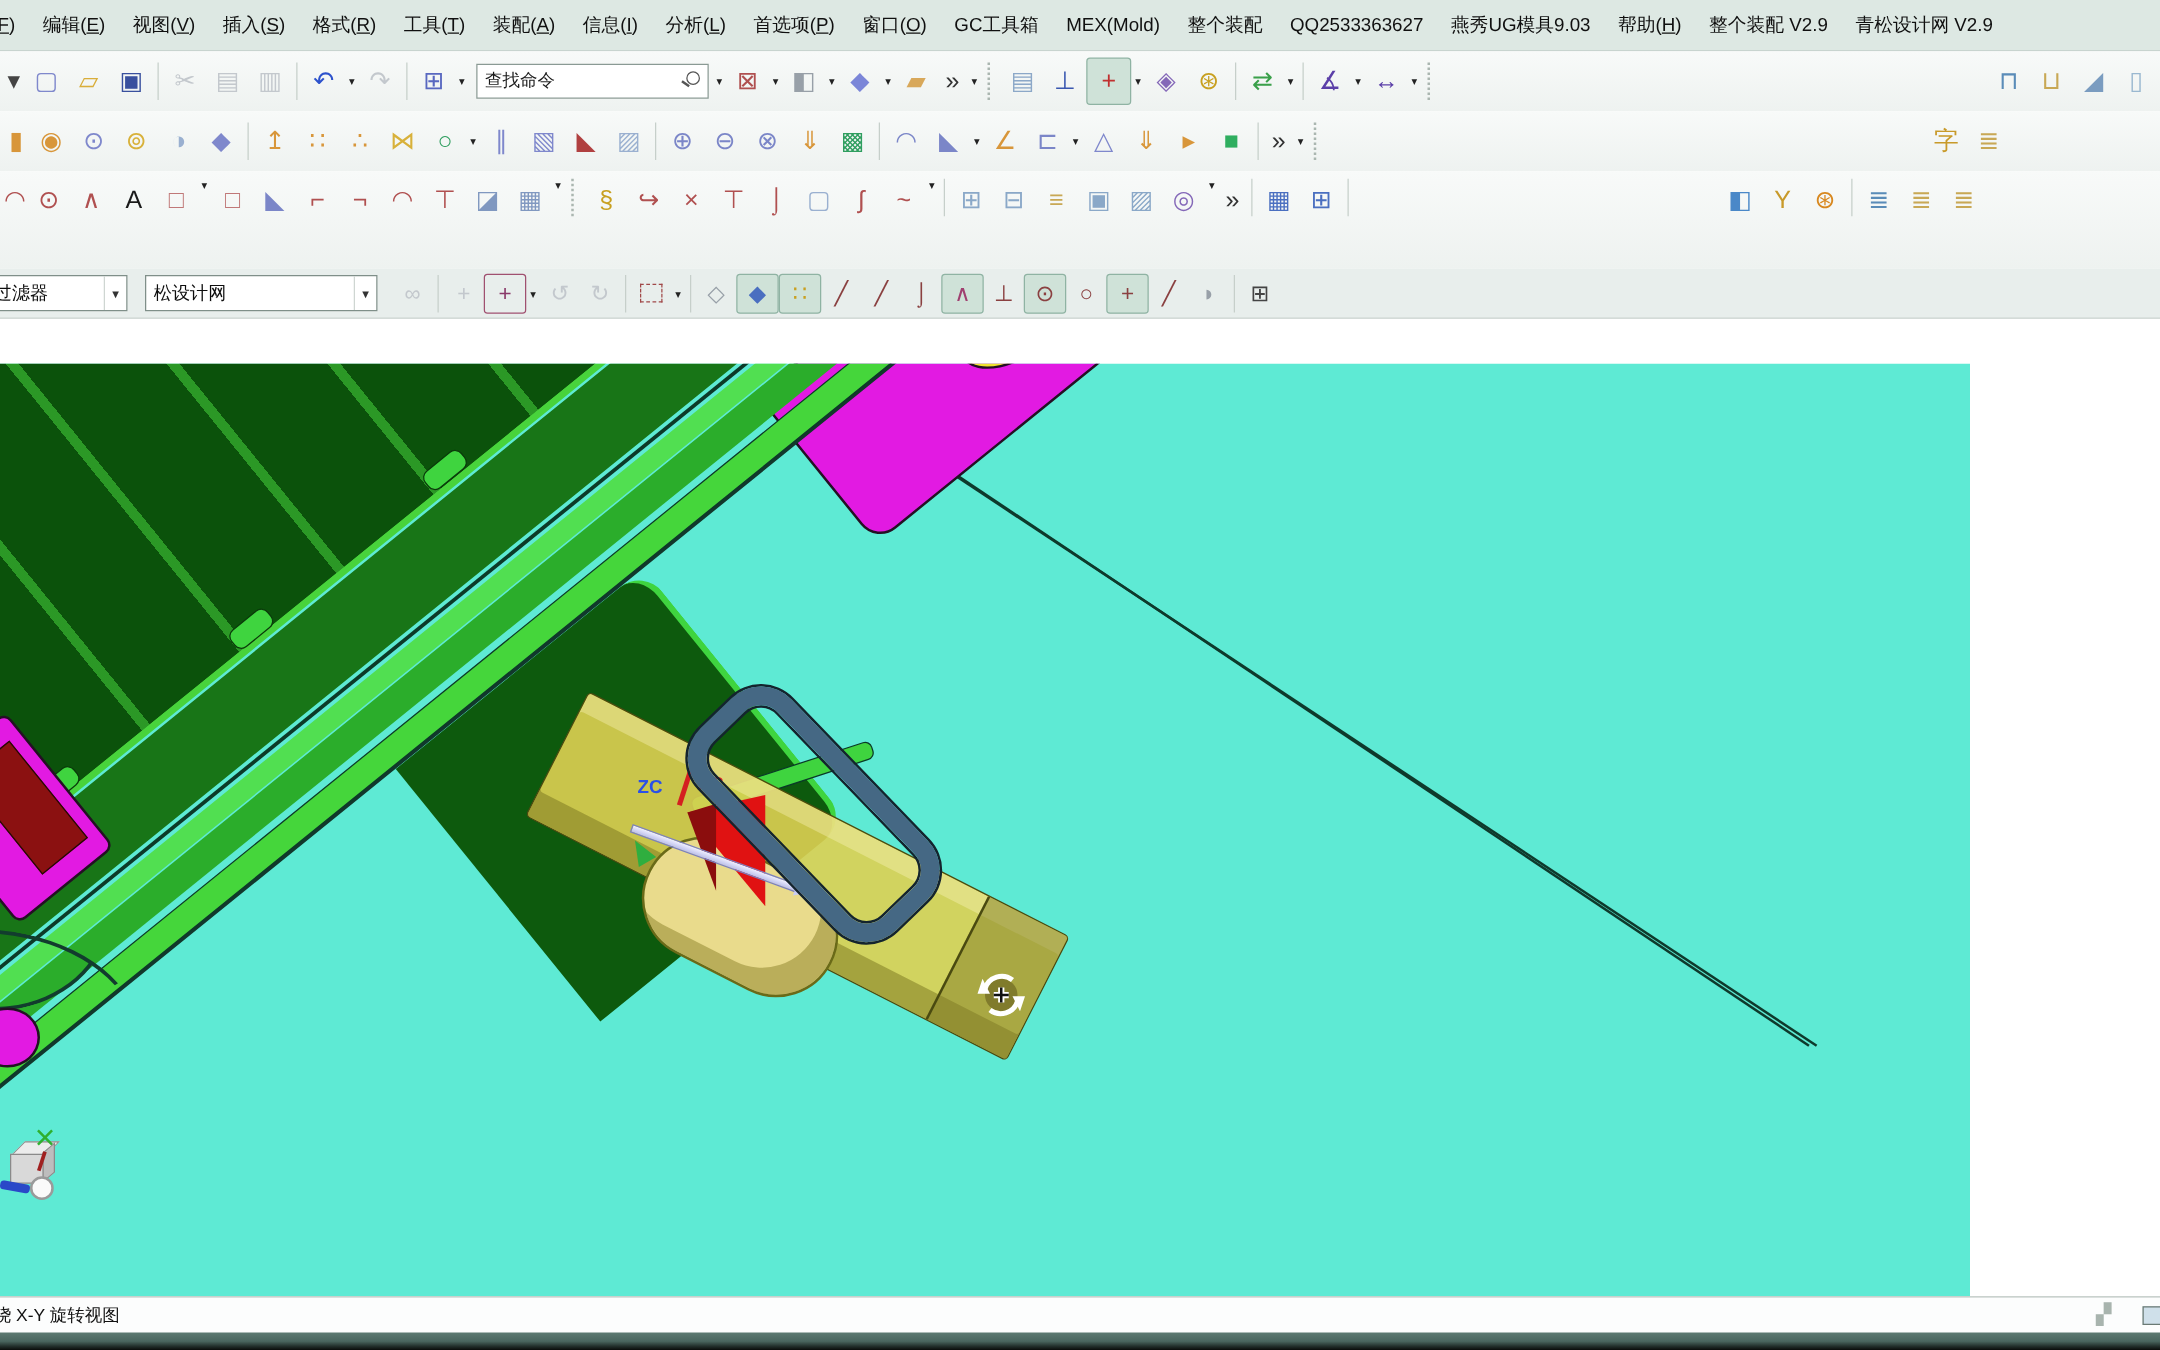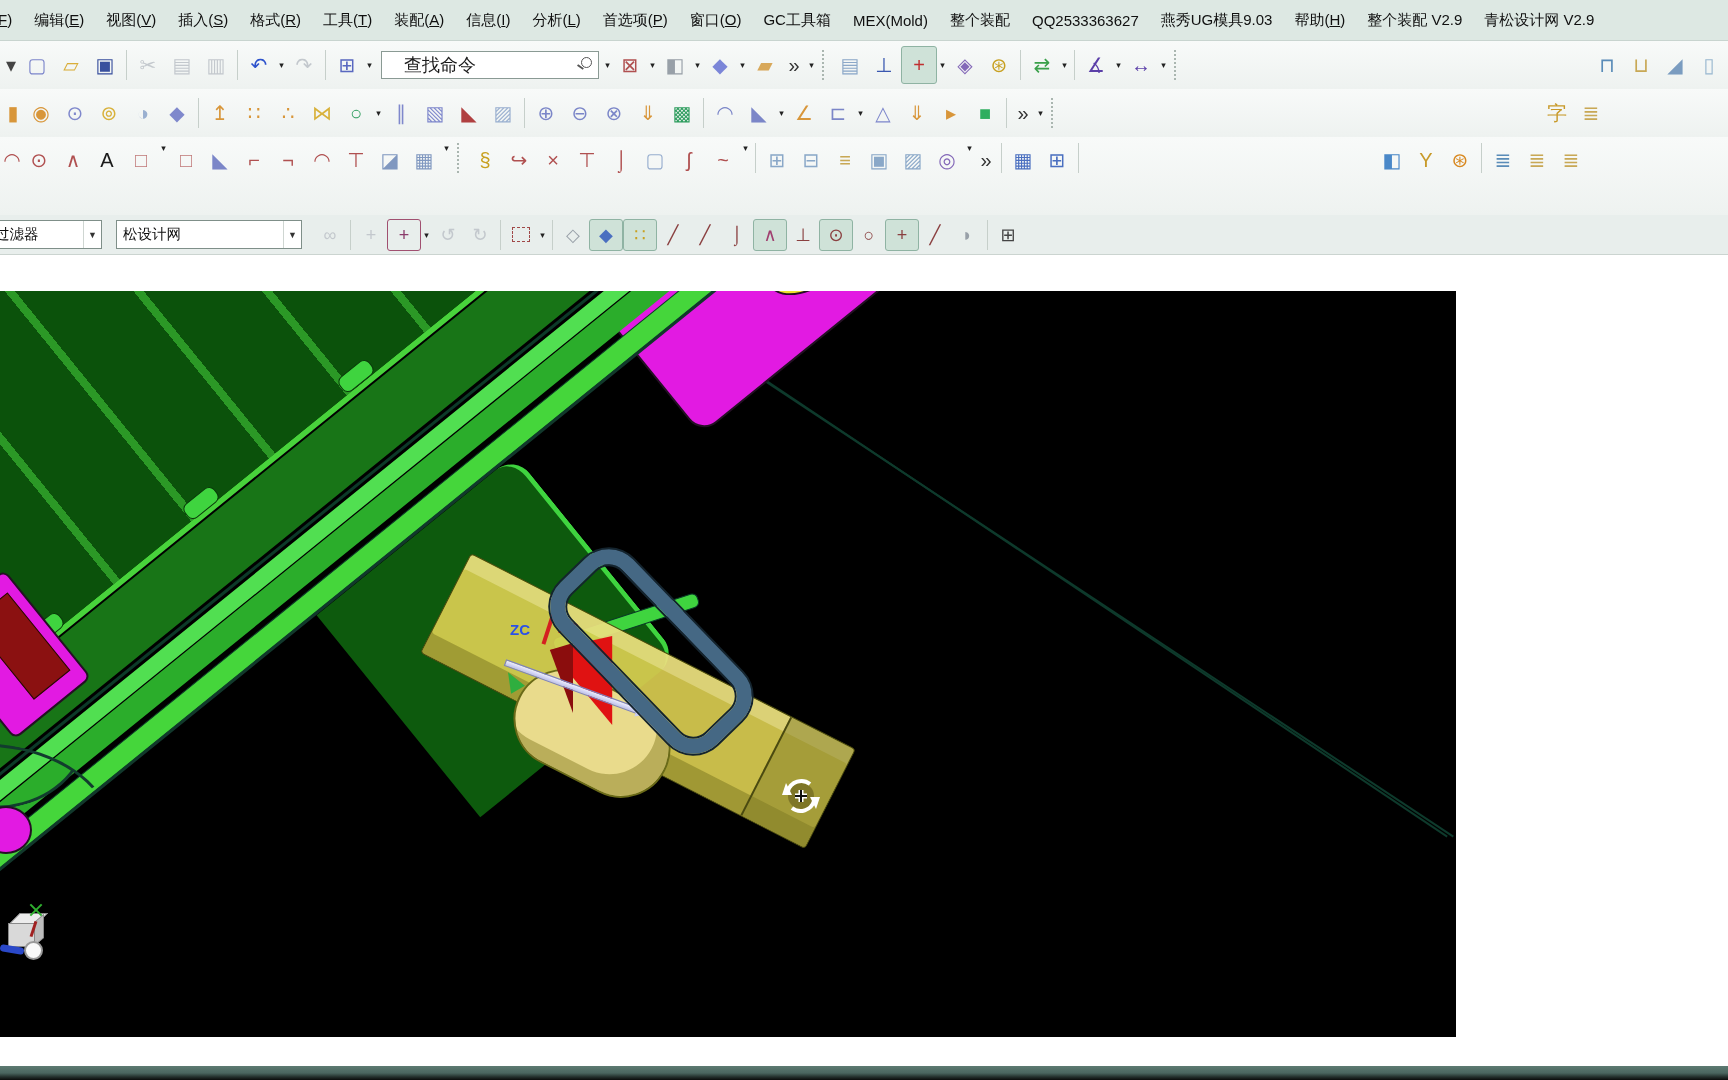--- a/index.html
+++ b/index.html
@@ -25,34 +25,34 @@
   .tb-btn{width:34px;height:36px;display:flex;align-items:center;justify-content:center;flex:none;
           border-radius:3px;font-size:20px;line-height:1;}
   #row3 .tb-btn{height:34px;}
   .tb-btn.hl{background:#cfe2d8;border:1px solid #8fb3a3;}
   .tb-btn.box{border:1px solid #a05070;}
   .tb-dd{width:11px;font-size:9px;color:#222;text-align:center;flex:none;}
   .tb-sep{width:1px;height:30px;background:#c6cfca;margin:0 4px;flex:none;}
   .tb-handle{width:4px;height:30px;border-left:2px dotted #aab6b0;margin:0 5px;flex:none;}
   .dash-rect{width:16px;height:13px;border:1.6px dashed #a04848;display:inline-block;}
   .findbox{width:172px;height:26px;border:1px solid #8a9a94;background:#fff;display:flex;align-items:center;
-           padding:0 22px;margin:0 3px 0 6px;font-size:18px;color:#1a1a1a;position:relative;flex:none;}
+           padding:0 6px;margin:0 3px 0 6px;font-size:14px;color:#1a1a1a;position:relative;flex:none;}
   .mag{position:absolute;right:6px;top:5px;width:9px;height:9px;border:1.6px solid #555;border-radius:50%;}
   .mag::after{content:"";position:absolute;left:-5px;top:8px;width:7px;height:1.8px;background:#555;transform:rotate(35deg);}
   
   .selbar{height:39px;background:#e8eeec;border-bottom:1px solid #cbd4d0;display:flex;align-items:center;overflow:hidden;}
   .combo{height:27px;background:#fff;border:1px solid #7f8f89;display:flex;align-items:center;
          font-size:14.5px;color:#0d0d0d;padding-left:6px;flex:none;}
   .combo .cbtn{margin-left:auto;width:17px;height:100%;border-left:1px solid #cfd6d2;display:flex;
                align-items:center;justify-content:center;font-size:9px;color:#333;}
   .combo.filter{width:106px;margin-left:-12px;}
   .combo.scope{width:178px;margin-left:14px;margin-right:12px;}
   .selbar .tb-btn{height:30px;width:32px;font-size:18px;}
   
-  .viewport{position:absolute;left:0;top:291px;width:1456px;height:746px;background:#000000;overflow:hidden;}
+  .viewport{position:absolute;left:0;top:291px;width:1576px;height:746px;background:#5eead4;overflow:hidden;}
   .shape{position:absolute;}
   .band{position:absolute;transform:rotate(-39deg);}
   .wcs-label{position:absolute;font-size:15px;font-weight:bold;}
   
   .statusbar{position:absolute;left:0;top:1037px;width:1728px;height:29px;background:#fcfdfd;
              border-top:1px solid #b9c3bf;display:flex;align-items:center;font-size:14px;color:#111;overflow:hidden;}
   .status-text{margin-left:-5px;white-space:nowrap;}
   .sb-ic{position:absolute;top:4px;width:22px;height:20px;display:flex;align-items:center;justify-content:center;}
   .bottomstrip{position:absolute;left:0;top:1066px;width:1728px;height:14px;
                background:linear-gradient(180deg,#5d7a72 0%,#4a665f 50%,#23302c 78%,#0a0c0b 100%);}
@@ -569,16 +569,25 @@
       <div style="position:absolute;left:34px;top:19px;width:8px;height:22px;background:#bdbdbd;border:1px solid #8a8a8a;transform:skewY(-40deg);"></div>
       <div style="position:absolute;left:0px;top:47px;width:24px;height:7px;background:#2a48c8;border-radius:3px;transform:rotate(10deg);"></div>
       <div style="position:absolute;left:24px;top:42px;width:15px;height:15px;background:#fafafa;border:2px solid #9a9a9a;border-radius:50%;"></div>
       <div style="position:absolute;left:28px;top:10px;width:16px;height:2px;background:#2fb02f;transform:rotate(45deg);"></div>
       <div style="position:absolute;left:28px;top:10px;width:16px;height:2px;background:#2fb02f;transform:rotate(-45deg);"></div>
       <div style="position:absolute;left:32px;top:22px;width:3px;height:16px;background:#a02020;transform:rotate(18deg);"></div>
     </div>
 
   </div>
 
+  <div class="statusbar">
+    <span class="status-text">绕 X-Y 旋转视图</span>
+    <span class="sb-ic" style="right:34px;">
+      <span style="color:#a8b4ae;font-size:16px;">▞</span>
+    </span>
+    <span class="sb-ic" style="right:-6px;">
+      <span style="display:inline-block;width:16px;height:13px;border:1.5px solid #6a7a74;background:#cfe0ea;"></span>
+    </span>
+  </div>
 
   <div class="bottomstrip"></div>
 
 </div>
 
 </body></html>

